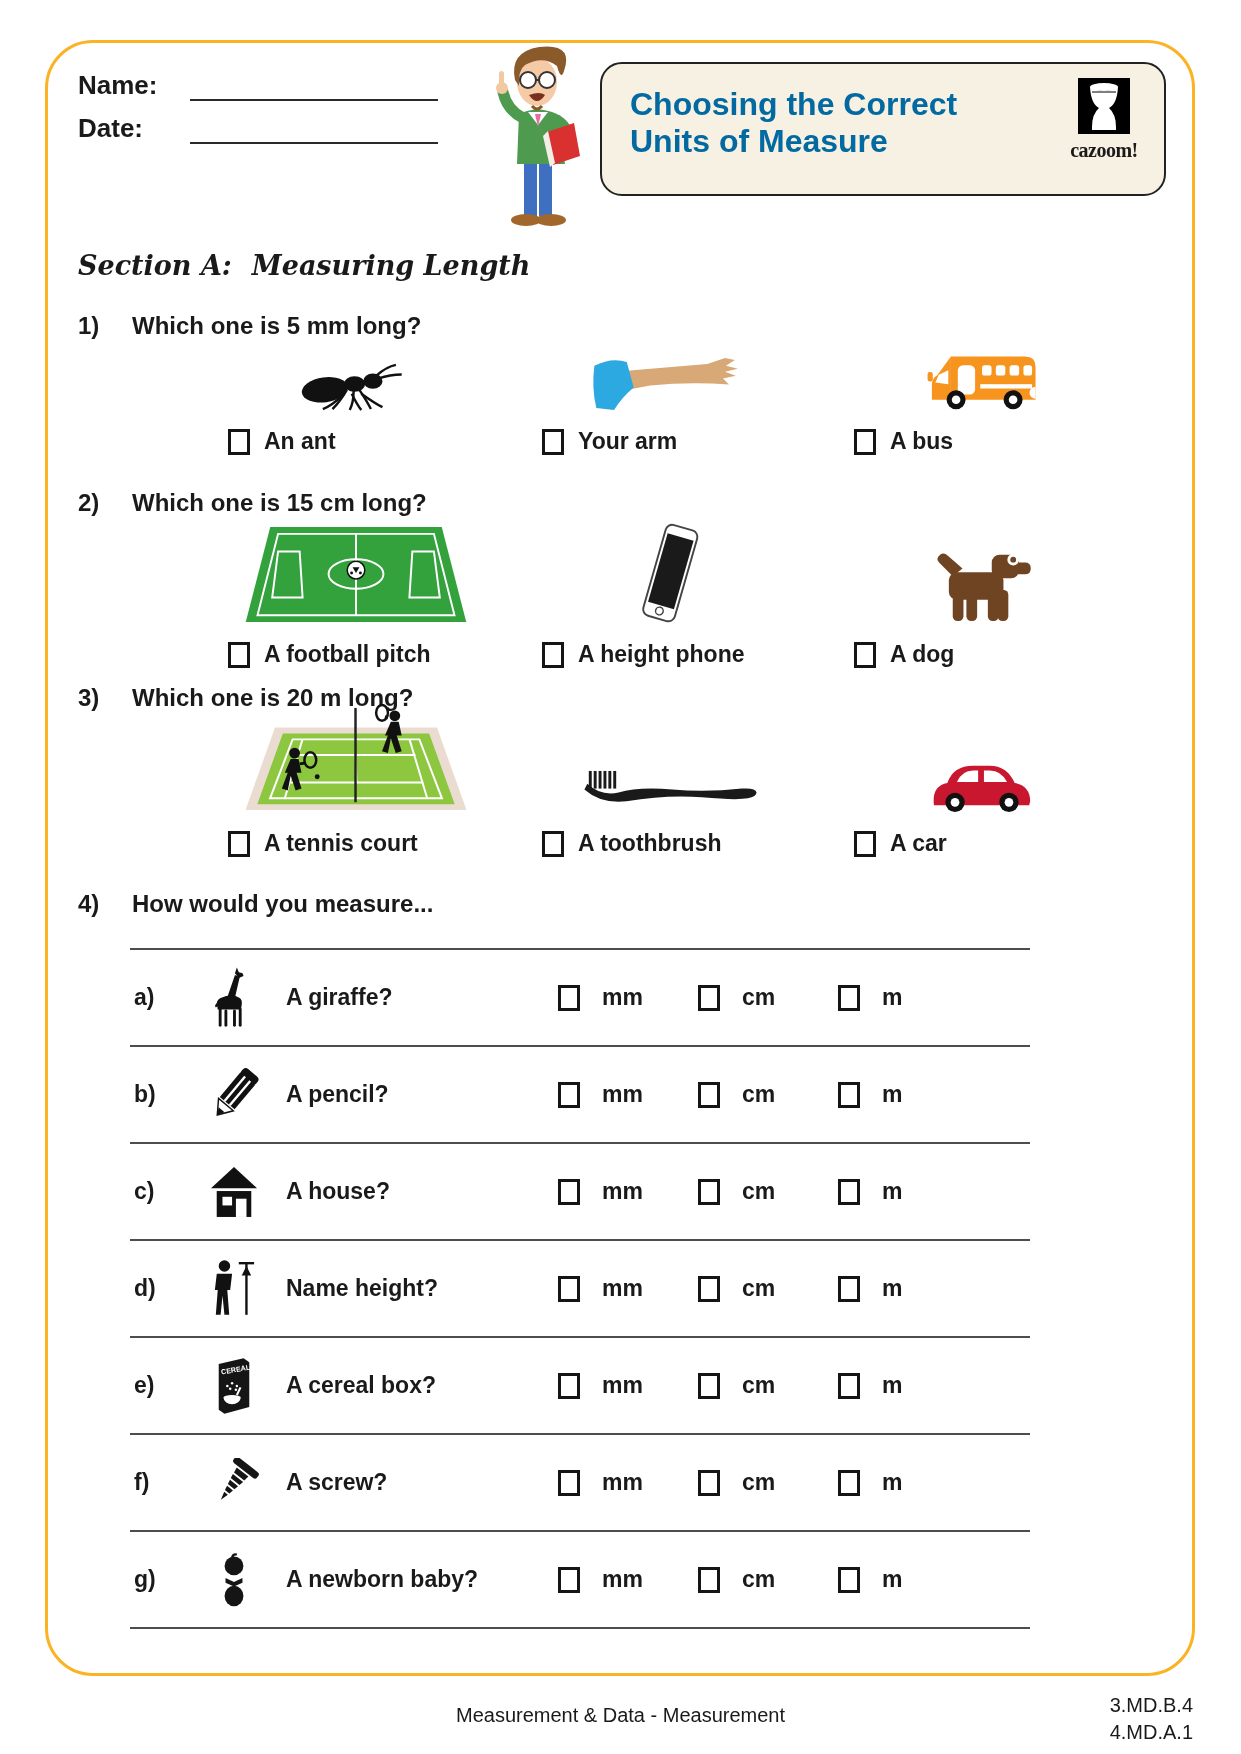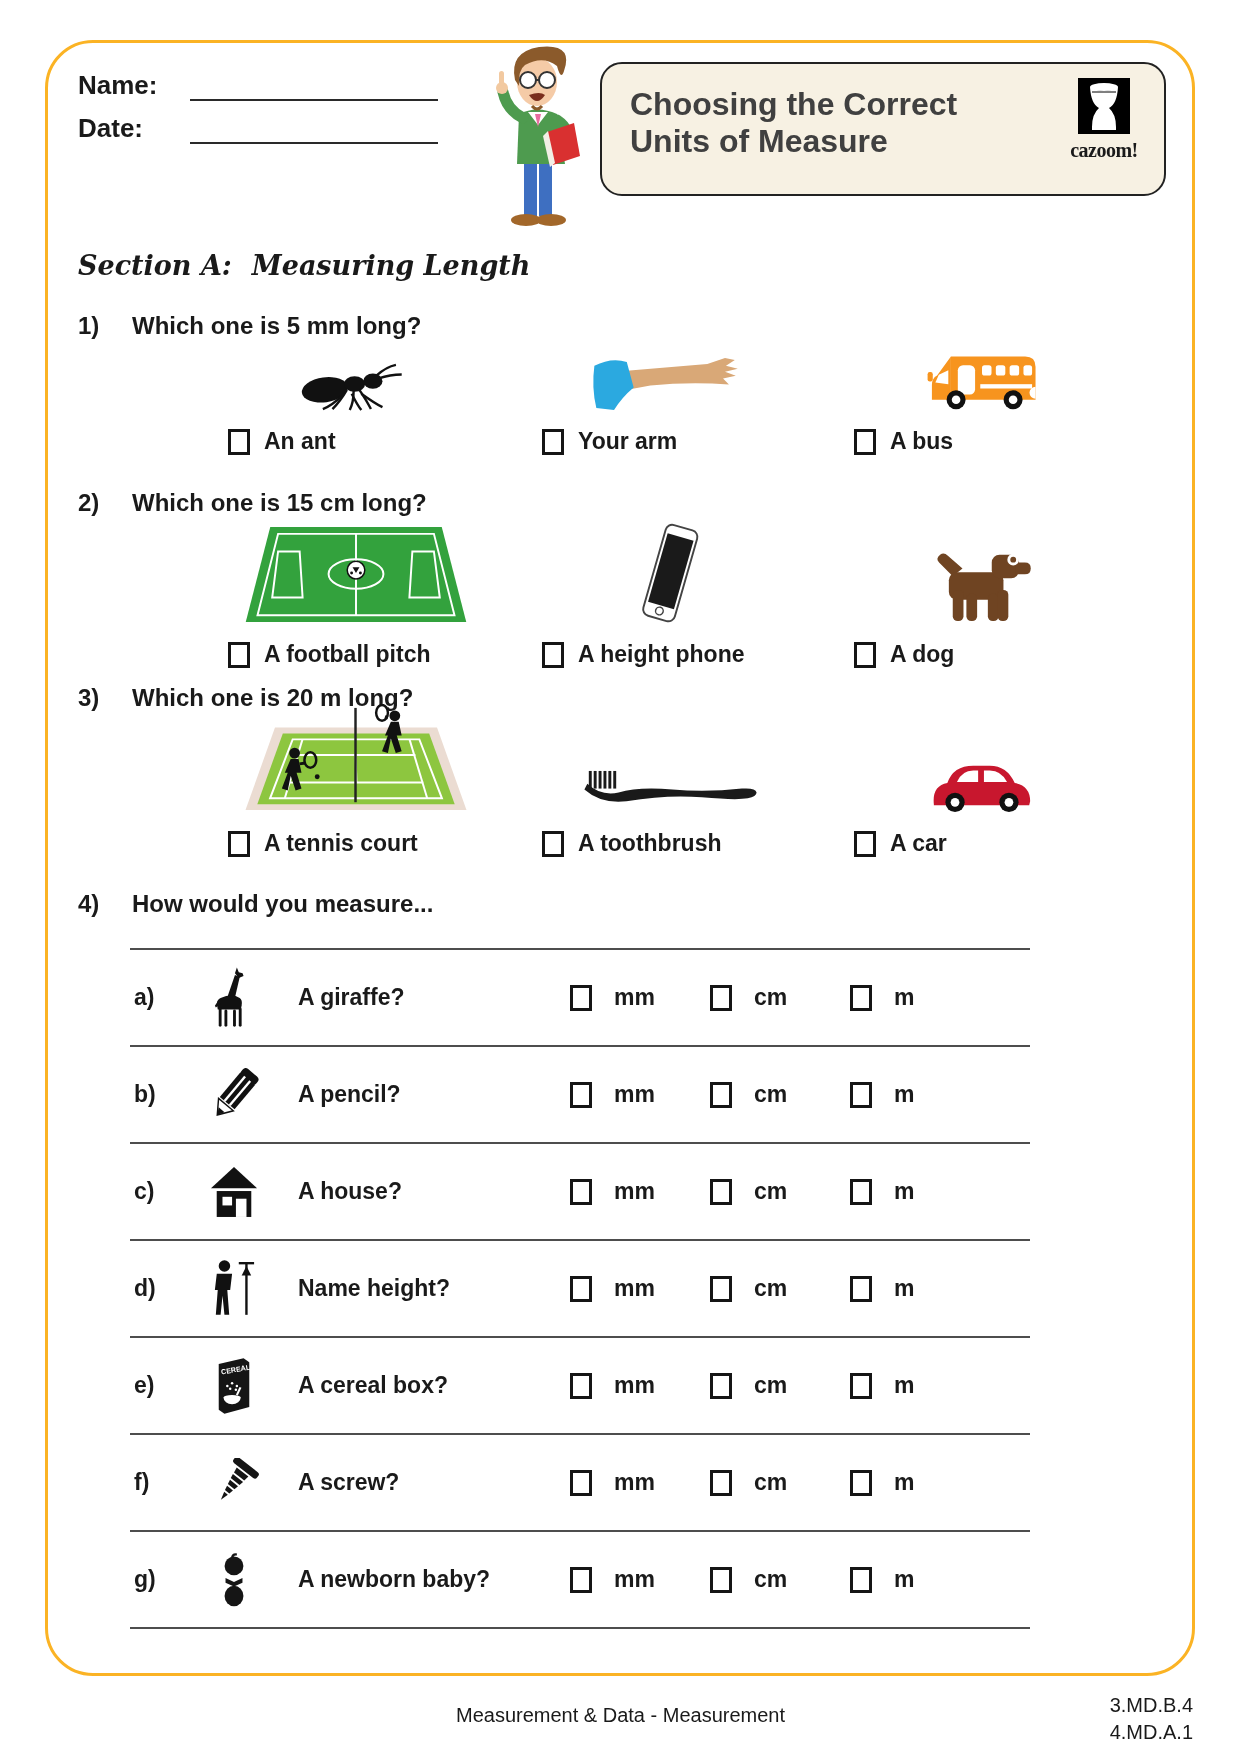--- a/index.html
+++ b/index.html
@@ -8,21 +8,21 @@
   .frame{position:absolute;left:45px;top:40px;width:1144px;height:1630px;
          border:3px solid #FBB324;border-radius:48px;}
 
   
   .field-row{position:absolute;left:78px;display:flex;align-items:flex-end;}
   .field-label{font-weight:bold;font-size:26px;width:92px;}
   .write-line{display:inline-block;width:248px;height:26px;border-bottom:2.5px solid #2a2a2a;margin-left:20px;}
   .teacher{position:absolute;left:476px;top:40px;}
   .title-box{position:absolute;left:600px;top:62px;width:566px;height:134px;
              background:#F7F1E3;border:2.5px solid #222;border-radius:22px;box-sizing:border-box;}
-  .title-text{position:absolute;left:28px;top:22px;font-size:32px;font-weight:bold;color:#404040;line-height:1.17;}
+  .title-text{position:absolute;left:28px;top:22px;font-size:32px;font-weight:bold;color:#0369a1;line-height:1.17;}
   .logo{position:absolute;right:16px;top:14px;width:88px;text-align:center;}
   .logo-text{font-family:"Liberation Serif",serif;font-weight:bold;font-size:20px;margin-top:1px;letter-spacing:-0.5px;}
 
   
   .section-head{position:absolute;left:78px;top:250px;font-family:"DejaVu Serif",serif;
                 font-style:italic;font-weight:bold;font-size:27px;}
   .section-head .gap{margin-right:20px;}
 
   
   .q{position:absolute;left:78px;width:1080px;}
@@ -35,21 +35,21 @@
   .q2 .opt-fig{height:100px;}
   .q3 .opt-fig{height:94px;}
   .opt-lab{display:flex;align-items:center;gap:14px;font-size:23px;font-weight:bold;}
   .cb{display:inline-block;width:16px;height:20px;border:3px solid #151515;background:#fff;flex:none;}
 
   
   .qtable{position:absolute;left:52px;top:58px;width:900px;border-top:2px solid #4d4d4d;}
   .trow{height:95px;display:flex;align-items:center;border-bottom:2px solid #4d4d4d;}
   .c-letter{width:52px;font-size:23px;font-weight:bold;padding-left:4px;box-sizing:border-box;}
   .c-icon{width:104px;display:flex;justify-content:center;align-items:center;}
-  .c-q{width:272px;font-size:23px;font-weight:bold;margin-left:12px;}
+  .c-q{width:272px;font-size:23px;font-weight:bold;}
   .c-unit{width:140px;display:flex;align-items:center;gap:22px;font-size:23px;font-weight:bold;}
 
   
   .footer-left{position:absolute;left:46px;top:1692px;font-size:20px;line-height:1.35;}
   .footer-link{color:#1512CC;text-decoration:underline;}
   .footer-center{position:absolute;left:0;top:1704px;width:1241px;text-align:center;font-size:20px;}
   .footer-right{position:absolute;right:48px;top:1692px;text-align:right;font-size:20px;line-height:1.35;}
 </style>
 </head>
 <body>

